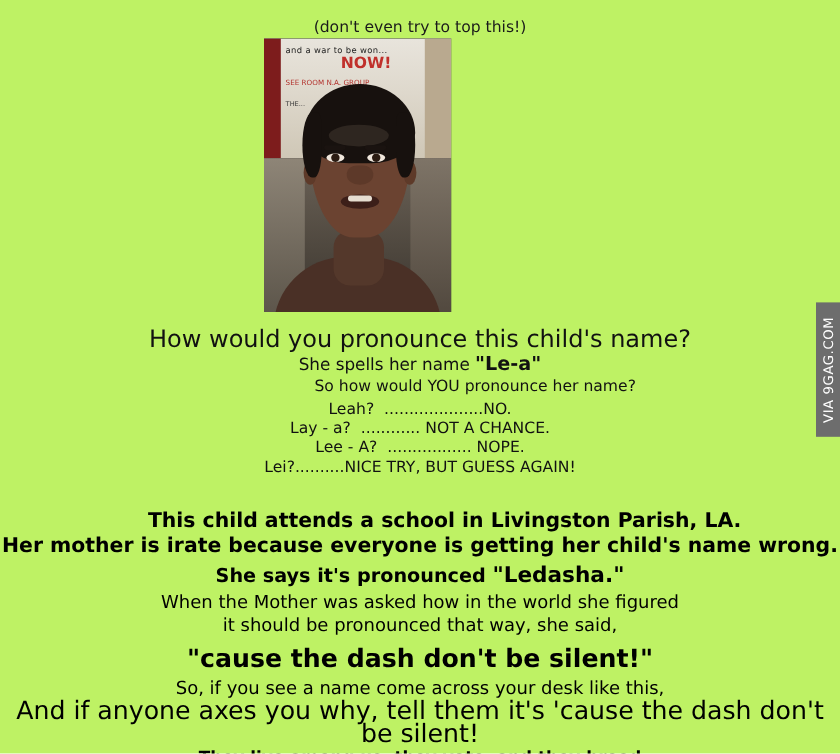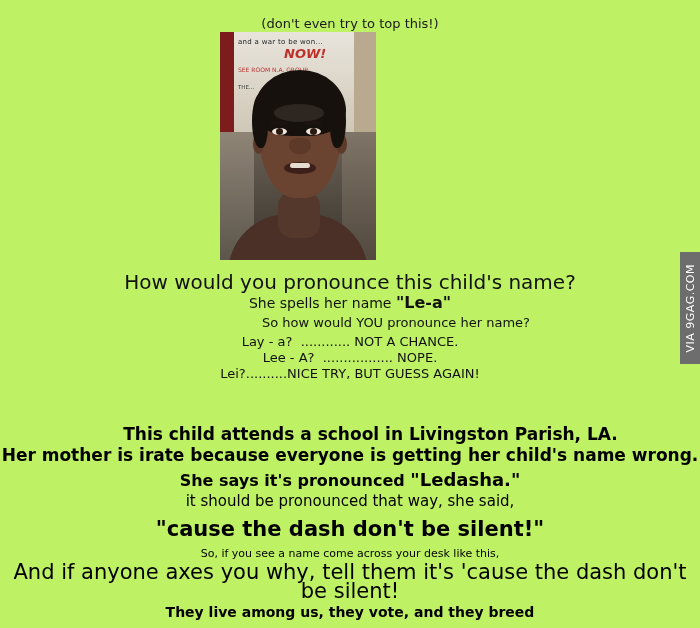--- a/index.html
+++ b/index.html
@@ -76,21 +76,20 @@
     letter-spacing: .3px;
     color: #1d1d1d;
     font-family: "DejaVu Sans", sans-serif;
     white-space: nowrap;
   }
   .poster-now {
     position: absolute;
     left: 64px; top: 14px;
     font-size: 13px;
     font-weight: bold;
-    font-style: italic;
     color: #c0302b;
     font-family: "DejaVu Sans", sans-serif;
     text-align: right;
   }
   .poster-line2 {
     position: absolute;
     left: 18px; top: 34px;
     font-size: 6px;
     color: #b3332e;
     font-family: "DejaVu Sans", sans-serif;
@@ -334,21 +333,21 @@
     font-size: 15px;
     line-height: 19px;
   }
   .story .l6 {
     font-size: 21px;
     font-weight: bold;
     line-height: 30px;
     margin-top: 3px;
   }
   .story .l7 {
-    font-size: 11px;
+    font-size: 15px;
     line-height: 19px;
   }
   .story .l8 {
     font-size: 15px;
     font-style: italic;
     line-height: 19px;
   }
   .story .l9 {
     font-size: 21px;
     line-height: 19px;
@@ -423,31 +422,33 @@
 
   <div class="q-main">How would you pronounce this child's name?</div>
 
   <div class="q-spell">
     <span>She spells her name </span><b>"Le-a"</b>
   </div>
 
   <div class="q-how">So how would YOU pronounce her name?</div>
 
   <div class="guess-list">
+    <div>Leah?  ....................NO.</div>
     <div>Lay - a?  ............ NOT A CHANCE.</div>
     <div>Lee - A?  ................. NOPE.</div>
     <div>Lei?..........NICE TRY, BUT GUESS AGAIN!</div>
   </div>
 
   <div class="story">
     <div class="l1">This child attends a school in Livingston Parish, LA.</div>
     <div class="l2">Her mother is irate because everyone is getting her child's name wrong.</div>
     <div class="l3">
       <span>She says it's pronounced </span><span class="big">"Ledasha."</span>
     </div>
+    <div class="l4">When the Mother was asked how in the world she figured</div>
     <div class="l5">it should be pronounced that way, she said,</div>
     <div class="l6">"cause the dash don't be silent!"</div>
     <div class="l7">So, if you see a name come across your desk like this,</div>
     <div class="l9">And if anyone axes you why, tell them it's 'cause the dash don't be silent!</div>
     <div class="l10">They live among us, they vote, and they breed</div>
   </div>
 
   <div class="watermark">
     <span>VIA 9GAG.COM</span>
   </div>

